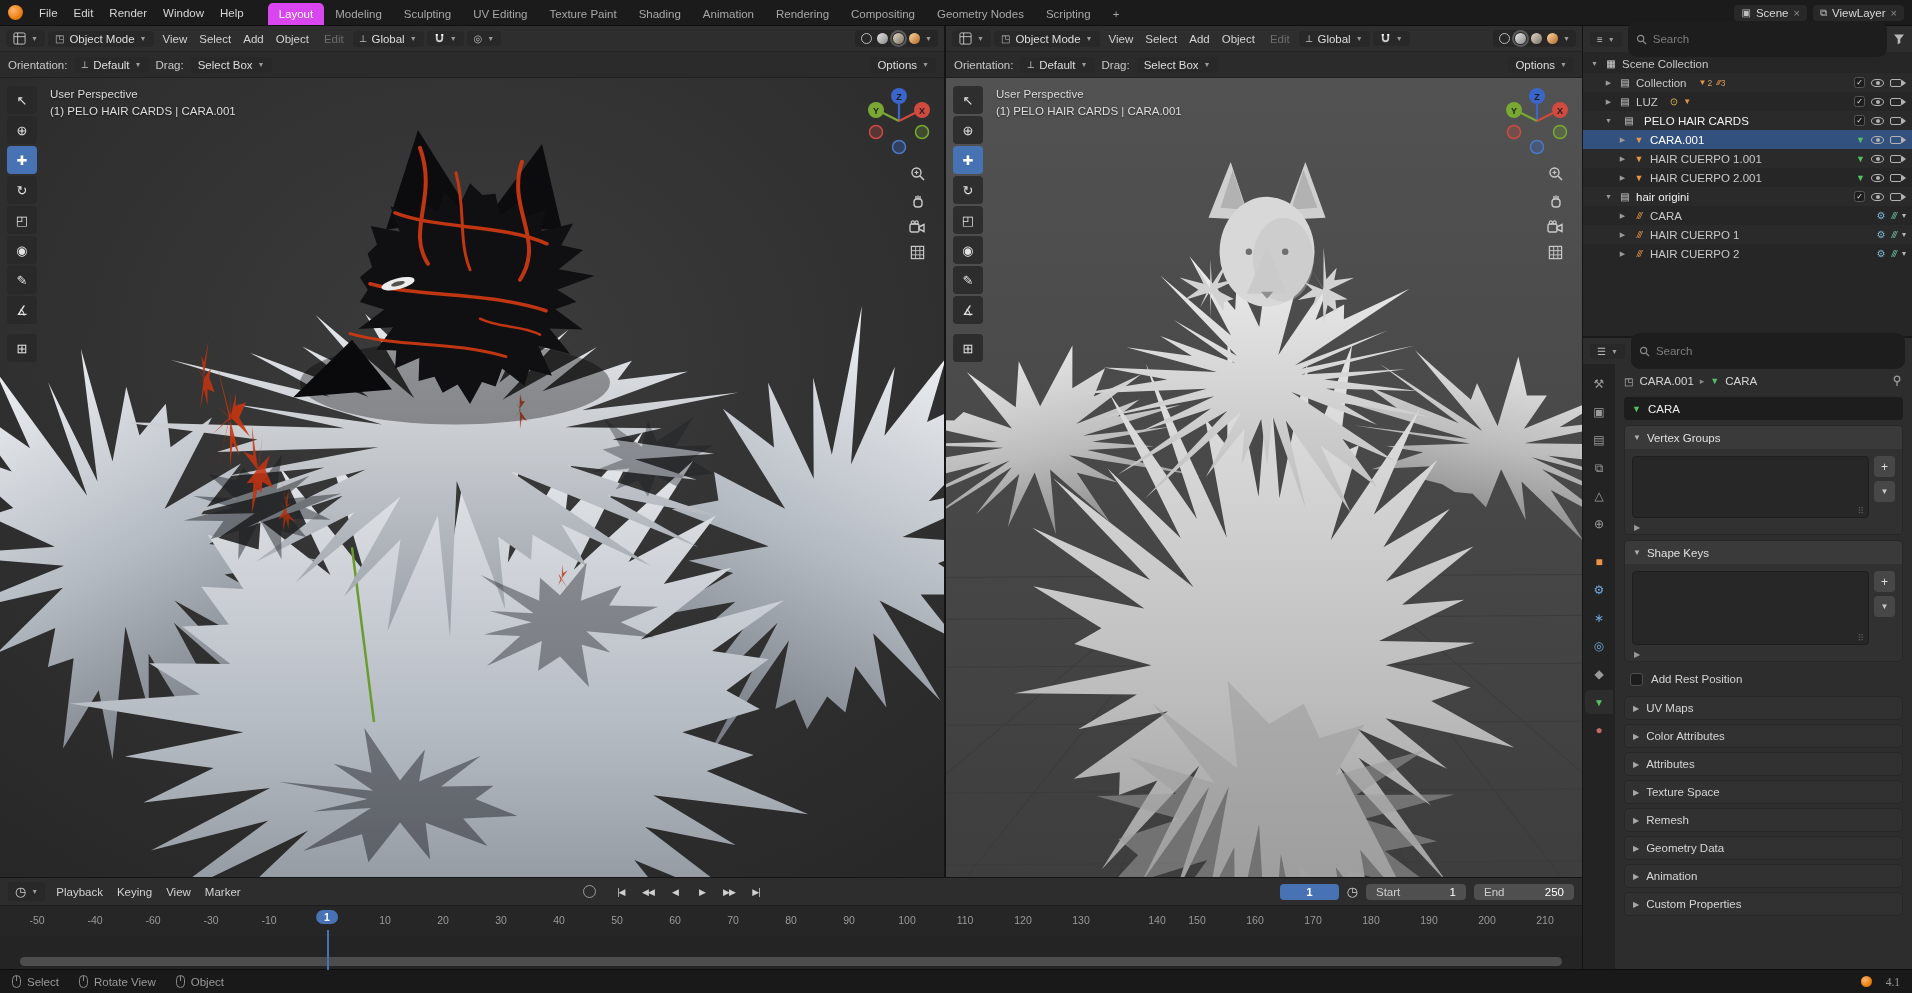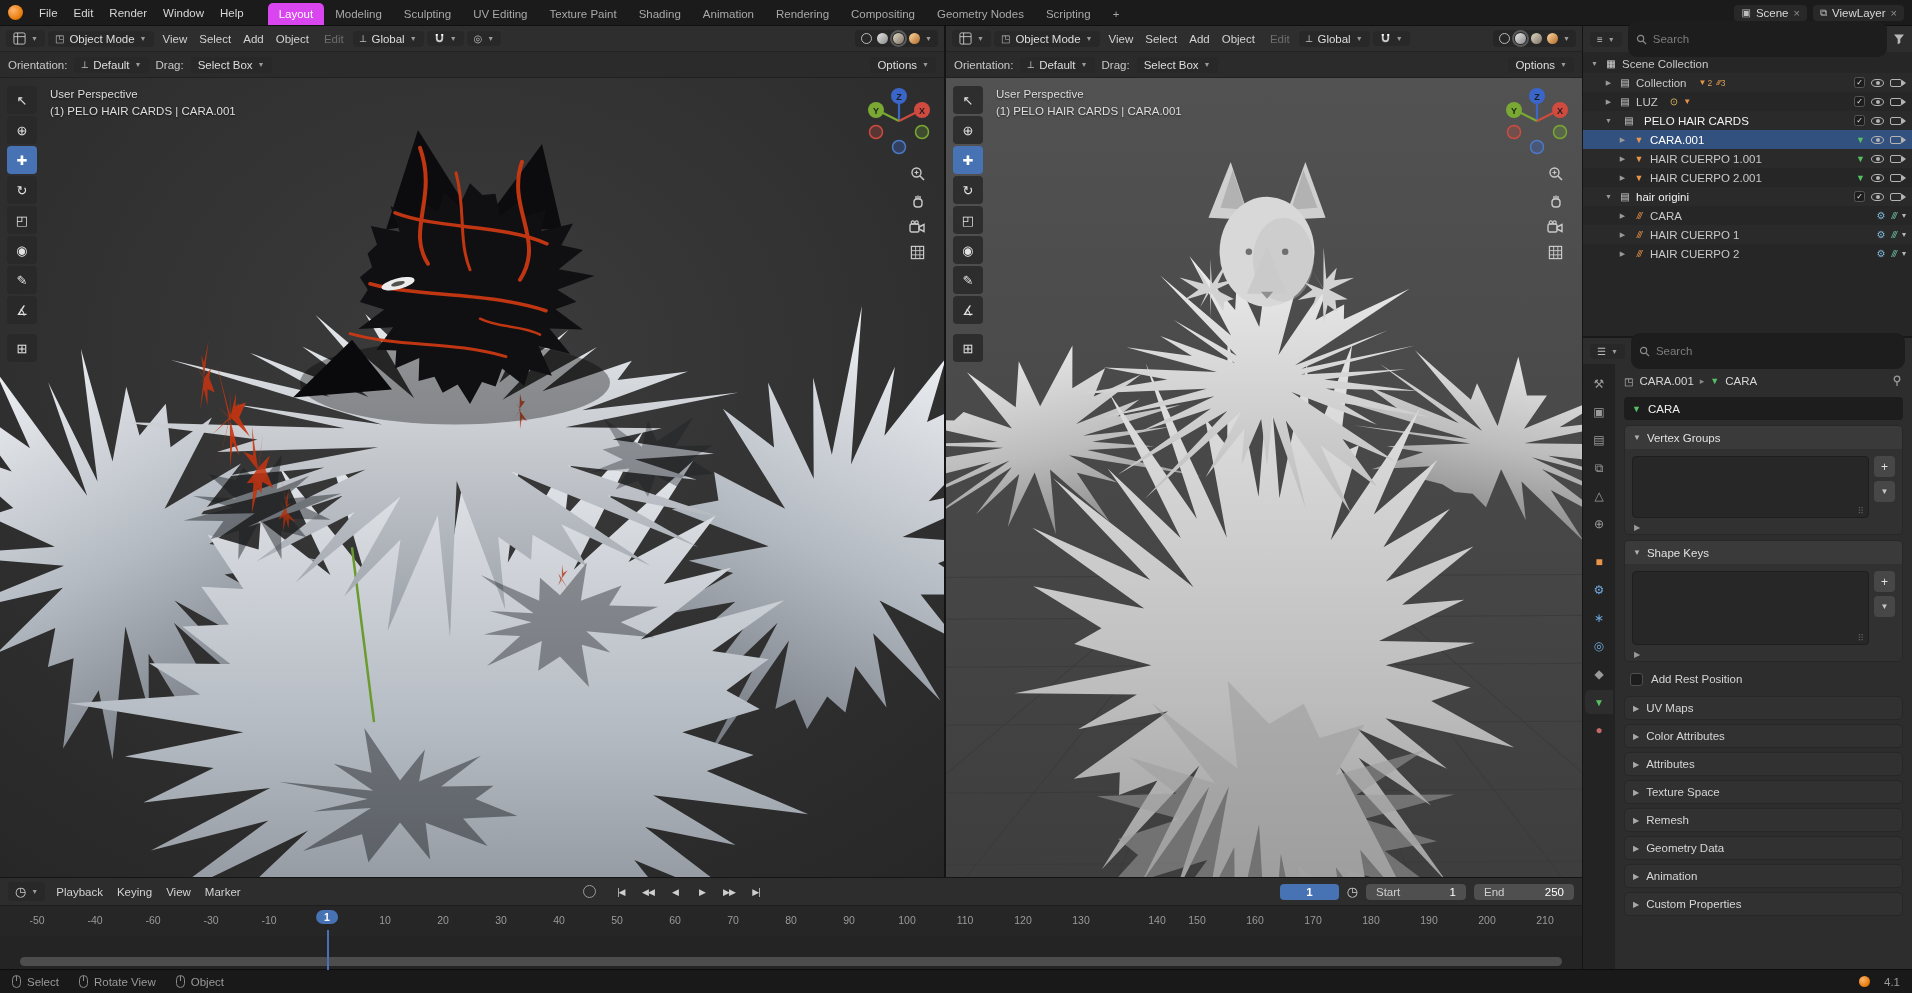--- a/index.html
+++ b/index.html
@@ -167,21 +167,21 @@
   .checkbox{width:13px;height:13px;background:#1d1d1d;border:1px solid #4e4e4e;border-radius:3px;}
   .collapsed-list{display:flex;flex-direction:column;gap:4px;}
   .collapsed{height:24px;display:flex;align-items:center;gap:7px;padding:0 8px;background:#313131;border:1px solid #272727;border-radius:5px;color:#d6d6d6;}
   .collapsed .pchev{font-size:8px;color:#a8a8a8;}
 
   
   .statusbar{height:24px;flex:0 0 24px;background:#191919;border-top:1px solid #0d0d0d;display:flex;align-items:center;padding:0 12px;gap:20px;color:#9a9a9a;}
   .sb-item{display:flex;align-items:center;gap:6px;}
   .mouse-ic{width:9px;height:13px;border:1.2px solid #8a8a8a;border-radius:4.5px;position:relative;}
   .mouse-ic::after{content:"";position:absolute;left:3px;top:0;width:1px;height:5px;background:#8a8a8a;}
-  .sb-right{margin-left:auto;display:flex;gap:8px;}
+  .sb-right{margin-left:auto;display:flex;gap:8px;font-family:Liberation Serif, serif;}
   svg{shape-rendering:geometricPrecision;}
 </style>
 </head>
 <body>
 
 <div id="app">
 
   <header class="topbar">
     <span class="blender-logo"></span>
     <nav style="display:flex">

